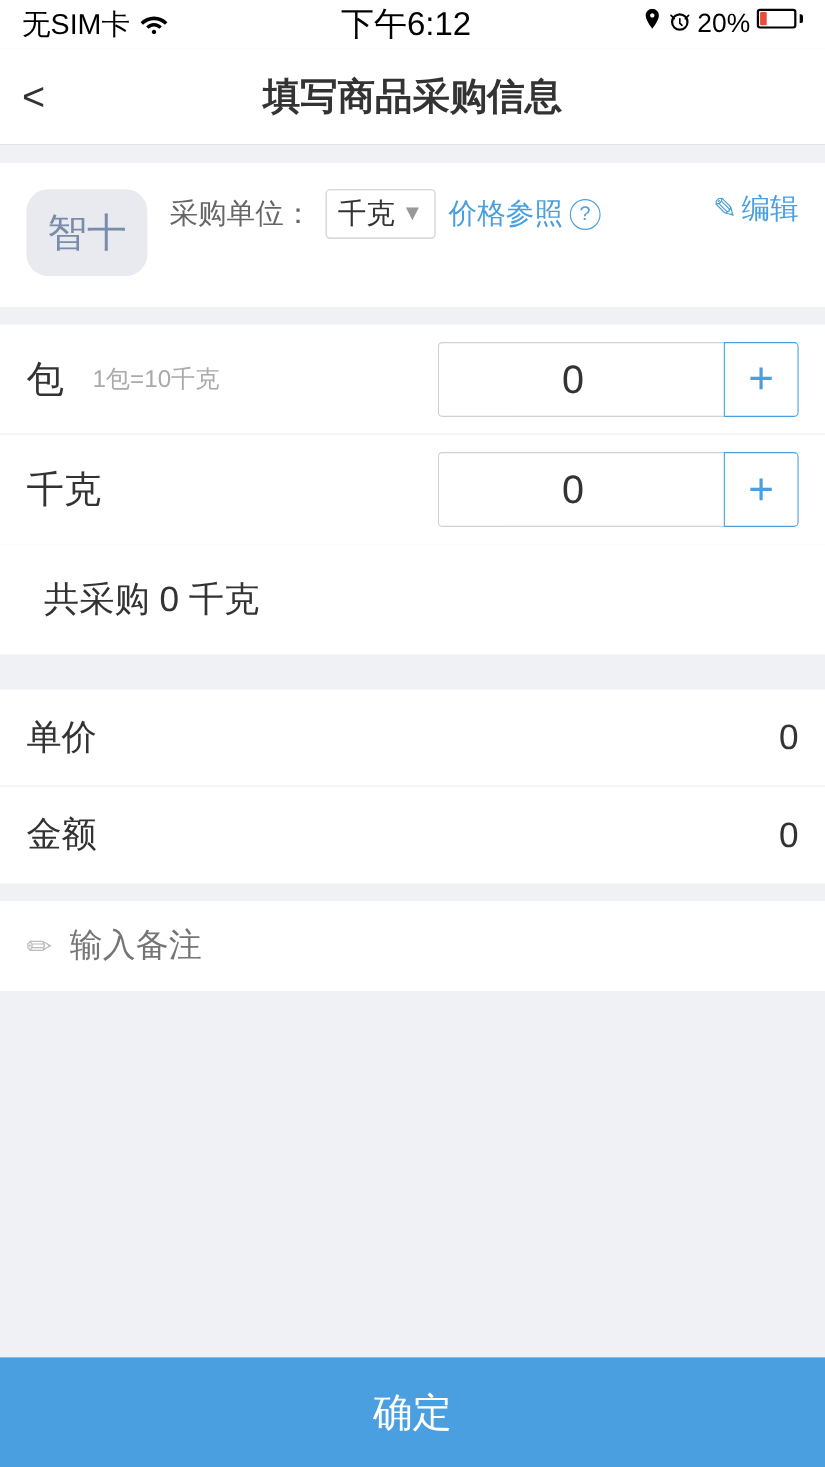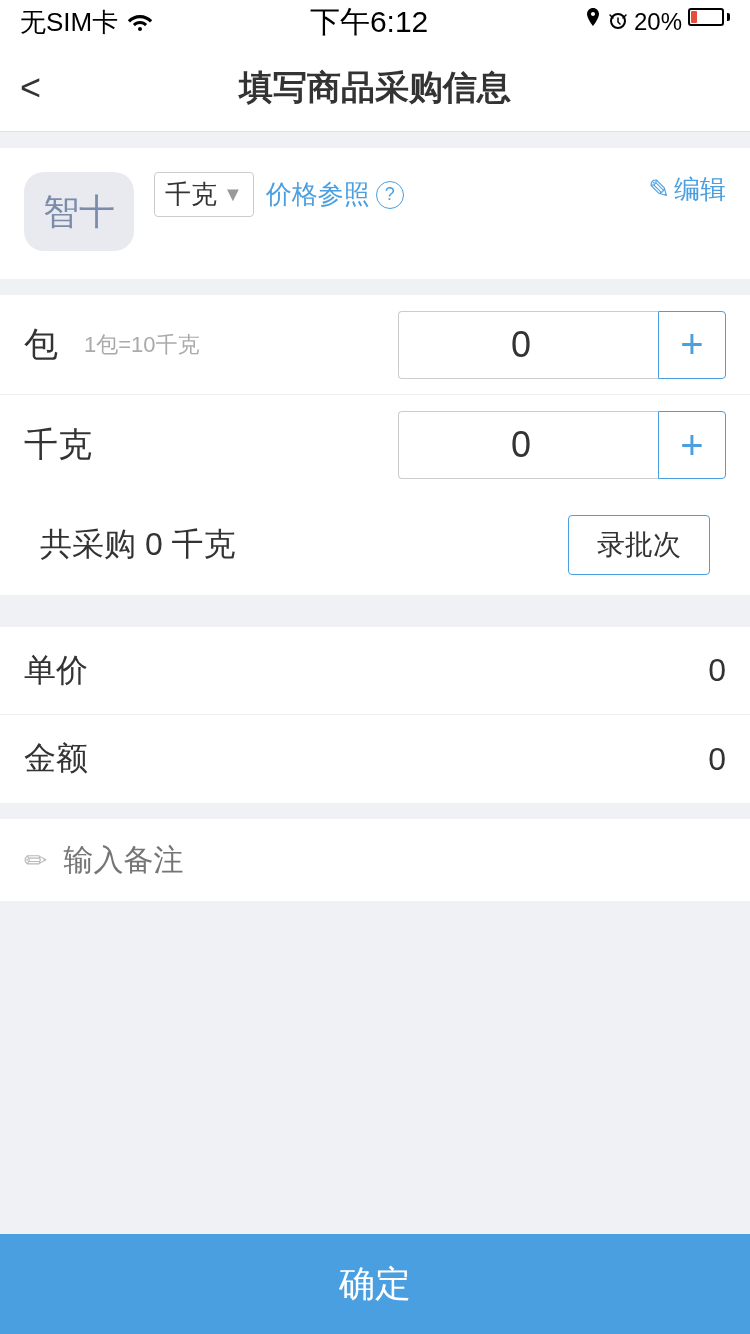--- a/index.html
+++ b/index.html
@@ -388,20 +388,21 @@
 </div>
 
 <div class="divider-gray"></div>
 
 <div class="product-card">
   <div class="product-image">
     <div class="product-image-logo">智十</div>
   </div>
   <div class="product-info">
     <div class="product-unit-row">
+      <span class="product-unit-label">采购单位：</span>
       <div class="unit-select">
         <span>千克</span>
         <span class="unit-select-arrow">▼</span>
       </div>
       <div class="price-ref">
         <span>价格参照</span>
         <span class="price-ref-icon">?</span>
       </div>
     </div>
   </div>
@@ -424,21 +425,20 @@
     <span class="input-row-label">千克</span>
     <div class="input-row-right">
       <input class="qty-input" type="number" value="0" style="">
       <div class="plus-btn">+</div>
     </div>
   </div>
 </div>
 
 <div class="total-row">
   <span class="total-label">共采购 0 千克</span>
-  <button class="batch-btn">录批次</button>
 </div>
 
 <div class="divider-gray"></div>
 
 <div class="price-section">
   <div class="price-row">
     <span class="price-row-label">单价</span>
     <span class="price-row-value">0</span>
   </div>
   <div class="price-row">

